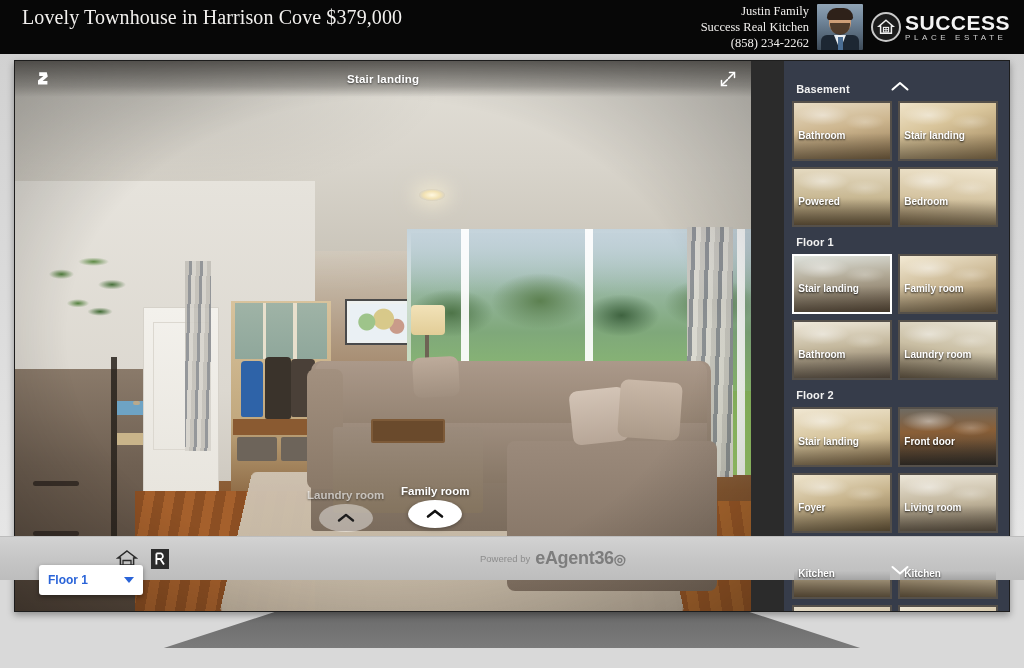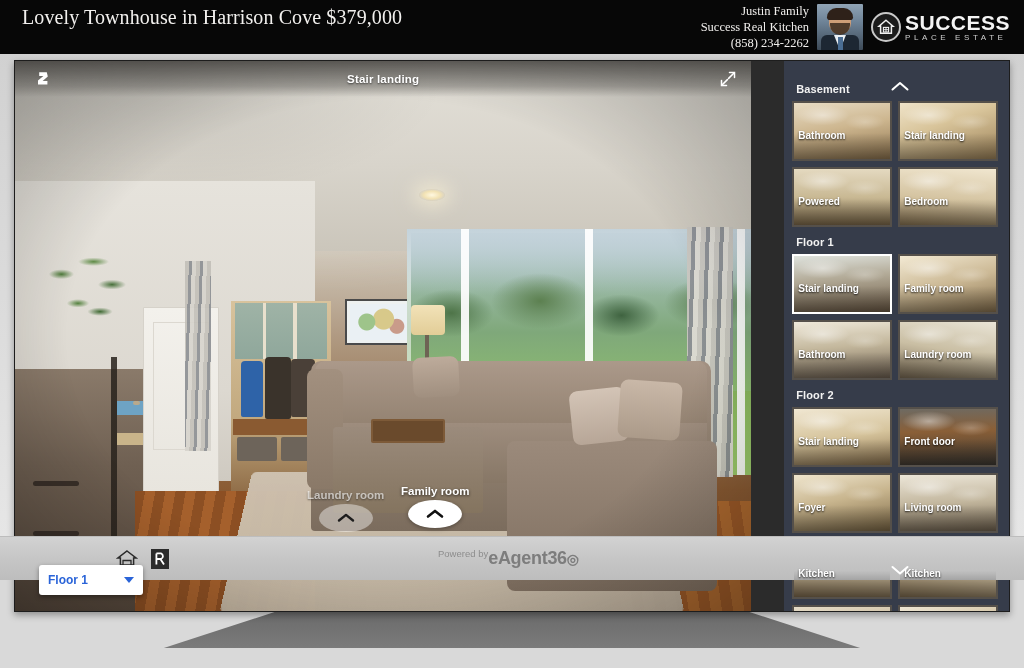--- a/index.html
+++ b/index.html
@@ -287,21 +287,21 @@
   
   .footer {
     position:absolute; left:0; bottom:0; width:1024px; height:44px;
     background: linear-gradient(180deg,#d2d2d2 0%,#c6c6c6 50%,#bdbdbd 100%);
     border-top:1px solid #bdbdbd;
     display:flex; align-items:center;
   }
   .footer-icons { position:absolute; left:116px; display:flex; gap:12px; align-items:center; }
   .eho-icon { width:22px; height:22px; }
   .realtor-icon { width:20px; height:22px; }
-  .powered { position:absolute; left:438px; display:flex; align-items:flex-start; }
+  .powered { position:absolute; left:480px; display:flex; align-items:center; gap:5px; }
   .powered-by { font-size:9.5px; color:#8d8d8d; }
   .eagent { font-size:18px; font-weight:bold; color:#7d7d7d; letter-spacing:-.3px; }
   .eagent .ring { font-size:14px; }
 </style>
 </head>
 <body>
 
 <div class="page">
 
   <div class="header">

